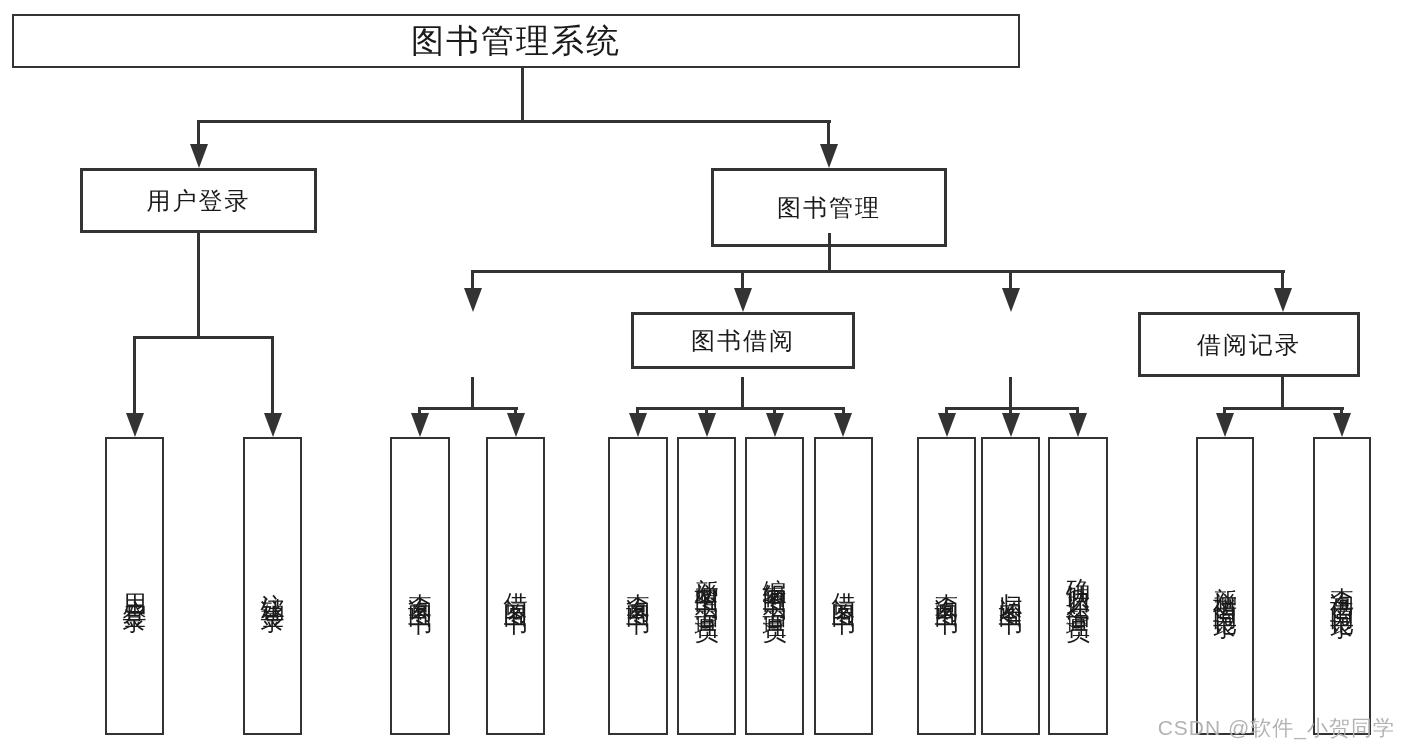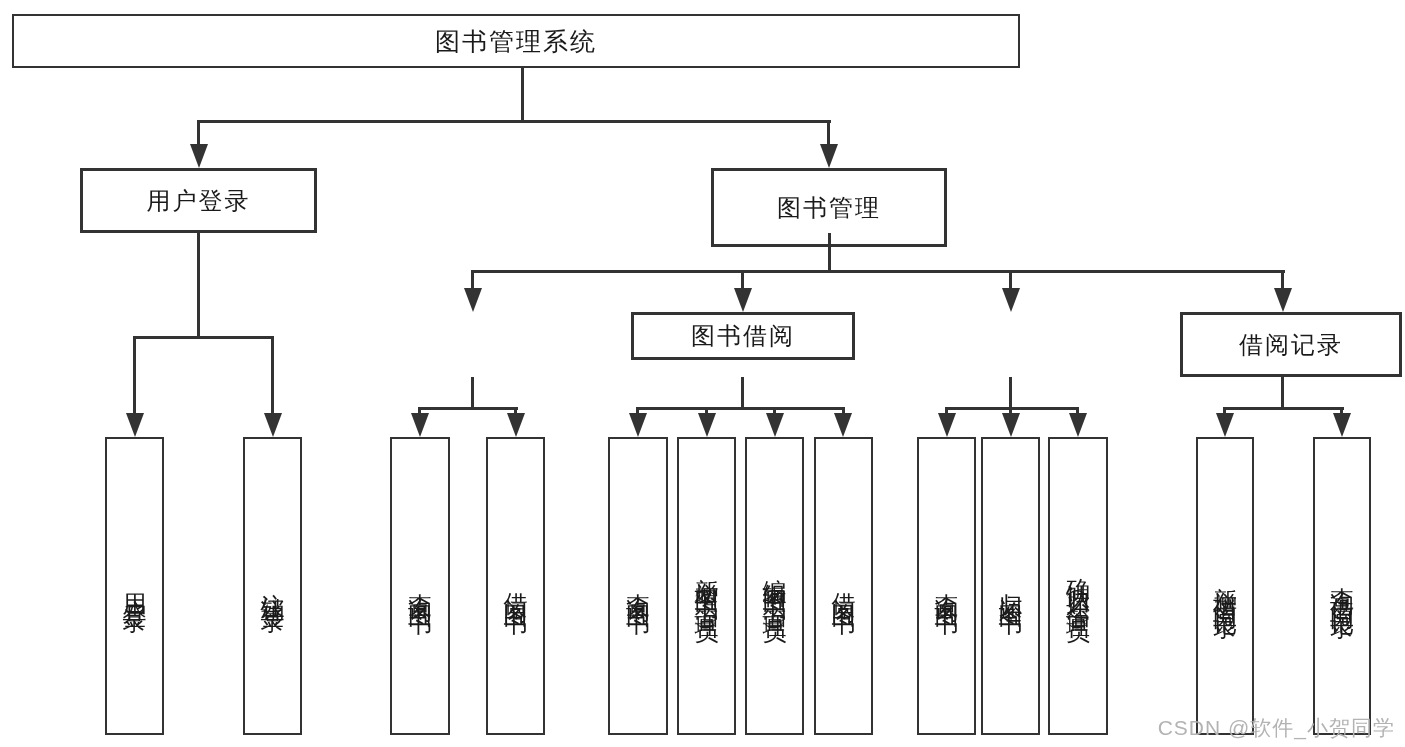--- a/index.html
+++ b/index.html
@@ -18,21 +18,21 @@
     position: absolute;
     background: #ffffff;
     border: 3px solid #333333;
     display: flex;
     align-items: center;
     justify-content: center;
     font-size: 24px;
     letter-spacing: 2px;
     white-space: nowrap;
   }
-  .root-node { border-width: 2px; font-size: 25px; }
+  .root-node { border-width: 2px; font-size: 33px; }
   .leaf {
     position: absolute;
     top: 437px;
     height: 298px;
     background: #ffffff;
     border: 2px solid #333333;
     display: flex;
     align-items: center;
     justify-content: center;
     writing-mode: vertical-rl;
@@ -88,22 +88,22 @@
   <div class="hl" style="left:471px; top:270px; width:814px;"></div>
   <div class="vl" style="left:471px; top:270px; height:18px;"></div>
   <div class="arrow" style="left:464px; top:288px;"></div>
   <div class="vl" style="left:741px; top:270px; height:18px;"></div>
   <div class="arrow" style="left:734px; top:288px;"></div>
   <div class="vl" style="left:1009px; top:270px; height:18px;"></div>
   <div class="arrow" style="left:1002px; top:288px;"></div>
   <div class="vl" style="left:1281px; top:270px; height:18px;"></div>
   <div class="arrow" style="left:1274px; top:288px;"></div>
 
-  <div class="node" style="left:631px; top:312px; width:224px; height:48px;">图书借阅</div>
-  <div class="node" style="left:1180px; top:312px; width:222px; height:65px;">借阅记录</div>
+  <div class="node" style="left:631px; top:312px; width:224px; height:57px;">图书借阅</div>
+  <div class="node" style="left:1138px; top:312px; width:222px; height:65px;">借阅记录</div>
 
   <div class="vl" style="left:471px; top:377px; height:30px;"></div>
   <div class="hl" style="left:418px; top:407px; width:100px;"></div>
   <div class="vl" style="left:418px; top:407px; height:6px;"></div>
   <div class="arrow" style="left:411px; top:413px;"></div>
   <div class="vl" style="left:514px; top:407px; height:6px;"></div>
   <div class="arrow" style="left:507px; top:413px;"></div>
 
   <div class="vl" style="left:741px; top:377px; height:30px;"></div>
   <div class="hl" style="left:636px; top:407px; width:209px;"></div>

